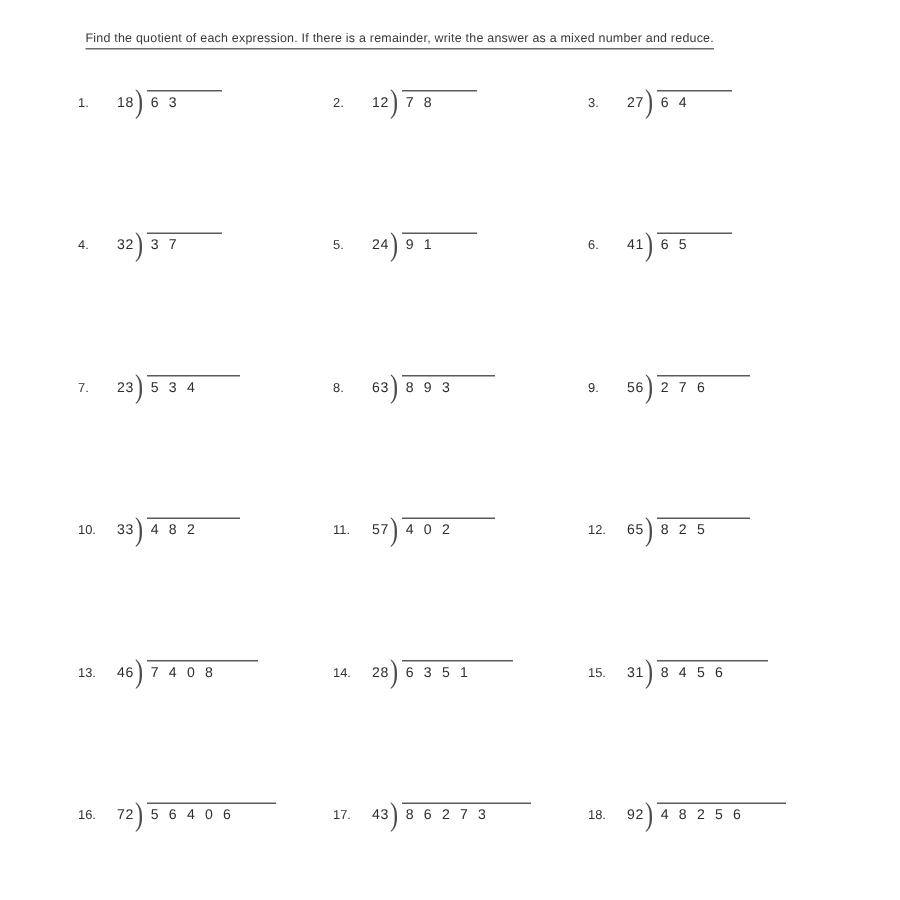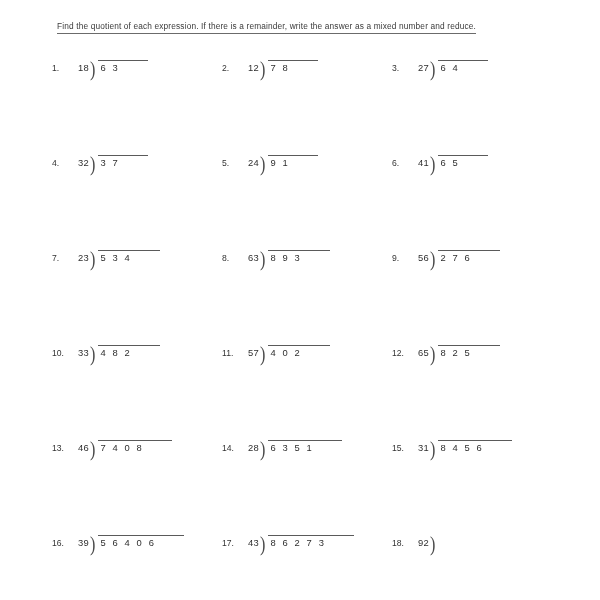--- a/index.html
+++ b/index.html
@@ -314,21 +314,21 @@
             <span class="dividend">8 4 5 6</span>
           </span>
         </span>
       </div>
     </div>
 
     <div class="problem-row">
       <div class="problem col-0">
         <span class="problem-number">16.</span>
         <span class="expression">
-          <span class="divisor">39</span>
+          <span class="divisor">72</span>
           <span class="bracket">)</span>
           <span class="dividend-wrap">
             <span class="overbar"></span>
             <span class="dividend">5 6 4 0 6</span>
           </span>
         </span>
       </div>
       <div class="problem col-1">
         <span class="problem-number">17.</span>
         <span class="expression">
@@ -338,18 +338,22 @@
             <span class="overbar"></span>
             <span class="dividend">8 6 2 7 3</span>
           </span>
         </span>
       </div>
       <div class="problem col-2">
         <span class="problem-number">18.</span>
         <span class="expression">
           <span class="divisor">92</span>
           <span class="bracket">)</span>
+          <span class="dividend-wrap">
+            <span class="overbar"></span>
+            <span class="dividend">4 8 2 5 6</span>
+          </span>
         </span>
       </div>
     </div>
 
   </div>
 </div>
 
 </body></html>

